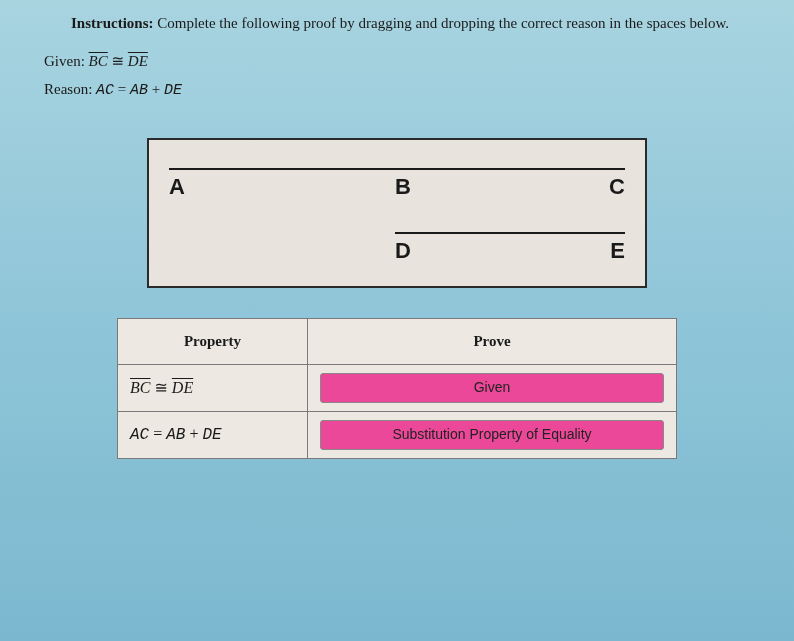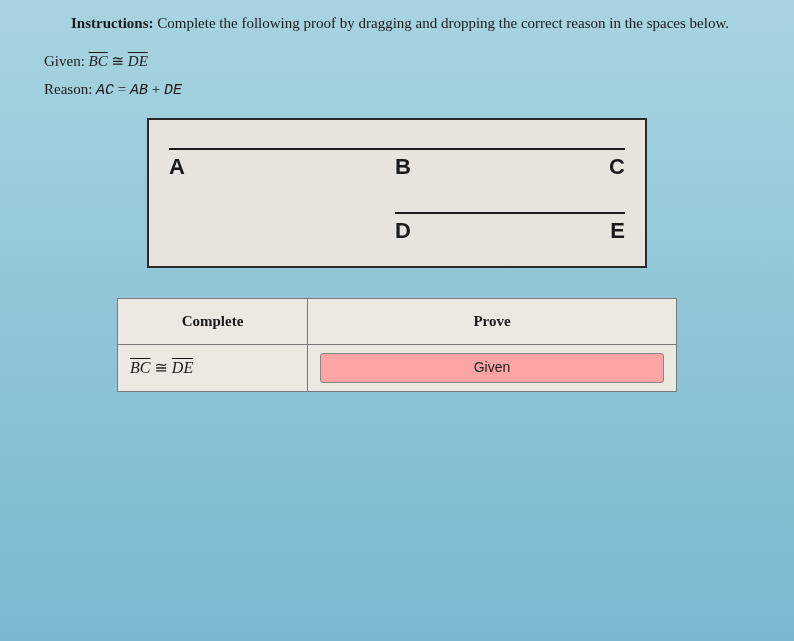--- a/index.html
+++ b/index.html
@@ -22,21 +22,21 @@
       margin-bottom: 12px;
       margin-left: 43px;
     }
     .instructions strong {
       font-weight: bold;
     }
     .given-prove {
       padding-left: 16px;
       font-size: 15px;
       line-height: 1.9;
-      margin-bottom: 12px;
+      margin-bottom: 32px;
     }
     .overline {
       text-decoration: overline;
       font-style: italic;
       font-family: 'Times New Roman', serif;
     }
     .mathit {
       font-style: italic;
       font-family: Liberation Mono, monospace;
     }
@@ -100,21 +100,21 @@
     .stmt {
       font-family: 'Times New Roman', serif;
       font-size: 16px;
     }
     .reason-slot {
       display: block;
       width: 100%;
       min-height: 30px;
       border: 1px solid #888;
       border-radius: 3px;
-      background: #fca5a5;
+      background: #ec4899;
       text-align: center;
       padding: 5px 6px;
       font-family: Arial, sans-serif;
       font-size: 14px;
       color: #222;
       cursor: grab;
     }
     .reason-slot.empty {
       background: #eae6df;
     }
@@ -150,29 +150,41 @@
   <div class="pt" style="top:34px; left:20px;">A</div>
   <div class="pt" style="top:34px; left:246px;">B</div>
   <div class="pt" style="top:34px; right:20px;">C</div>
   <div class="pt" style="top:98px; left:246px;">D</div>
   <div class="pt" style="top:98px; right:20px;">E</div>
 </div>
 
 <table class="proof-table">
   <thead>
     <tr>
-      <th>Complete</th>
+      <th>Property</th>
       <th>Prove</th>
     </tr>
   </thead>
   <tbody>
     <tr>
       <td class="stmt">
         <span class="overline">BC</span>
         <span class="cong">≅</span>
         <span class="overline">DE</span>
       </td>
       <td>
         <span class="reason-slot">Given</span>
       </td>
     </tr>
+    <tr>
+      <td class="stmt">
+        <span class="mathit">AC</span>
+        <span>=</span>
+        <span class="mathit">AB</span>
+        <span>+</span>
+        <span class="mathit">DE</span>
+      </td>
+      <td>
+        <span class="reason-slot">Substitution Property of Equality</span>
+      </td>
+    </tr>
   </tbody>
 </table>
 
 </body></html>

